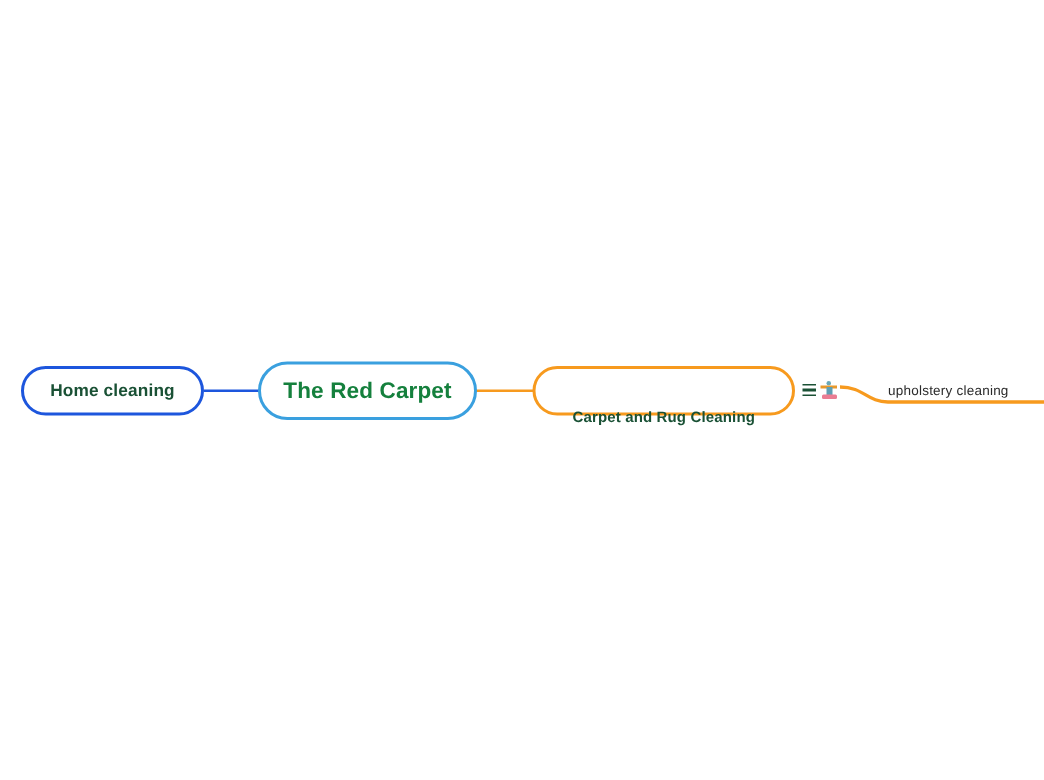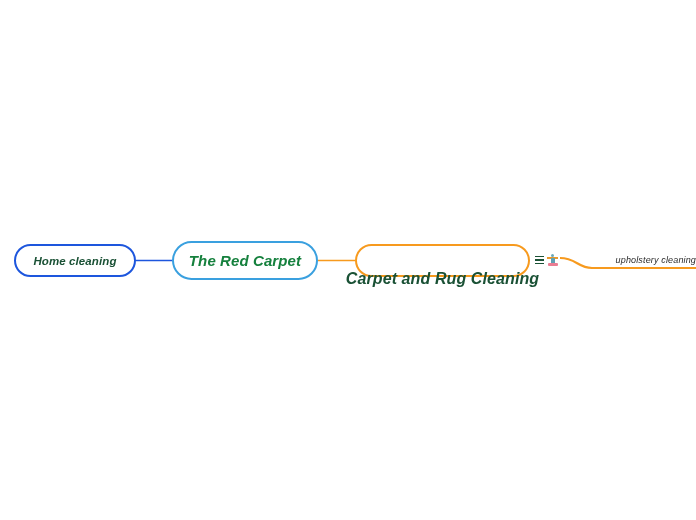--- a/index.html
+++ b/index.html
@@ -14,21 +14,20 @@
     position: relative;
     overflow: hidden;
     font-family: "Liberation Sans", sans-serif;
   }
 
   #mindmap-canvas {
     position: absolute;
     inset: 0;
     width: 696px;
     height: 520px;
-    font-style: italic;
   }
 
   
   #connectors {
     position: absolute;
     left: 0;
     top: 0;
     width: 696px;
     height: 520px;
     pointer-events: none;
@@ -83,35 +82,35 @@
   
   #node-carpet-rug-cleaning {
     left: 355px;
     top: 244px;
     width: 175px;
     height: 33px;
     border-width: 2px;
     border-color: #f79a1e;
   }
   #node-carpet-rug-cleaning .node-label {
-    font-size: 16px;
+    font-size: 10px;
     color: #1a5135;
     margin-top: 36px;
   }
 
   
   #node-upholstery-cleaning {
     position: absolute;
     left: 592px;
     top: 248px;
     width: 104px;
     height: 24px;
     display: flex;
     align-items: center;
-    justify-content: flex-end;
+    justify-content: flex-start;
     white-space: nowrap;
   }
   #node-upholstery-cleaning .leaf-label {
     font-size: 9px;
     color: #2b2b2b;
     letter-spacing: 0.15px;
   }
 
   
   #icon-cluster {

